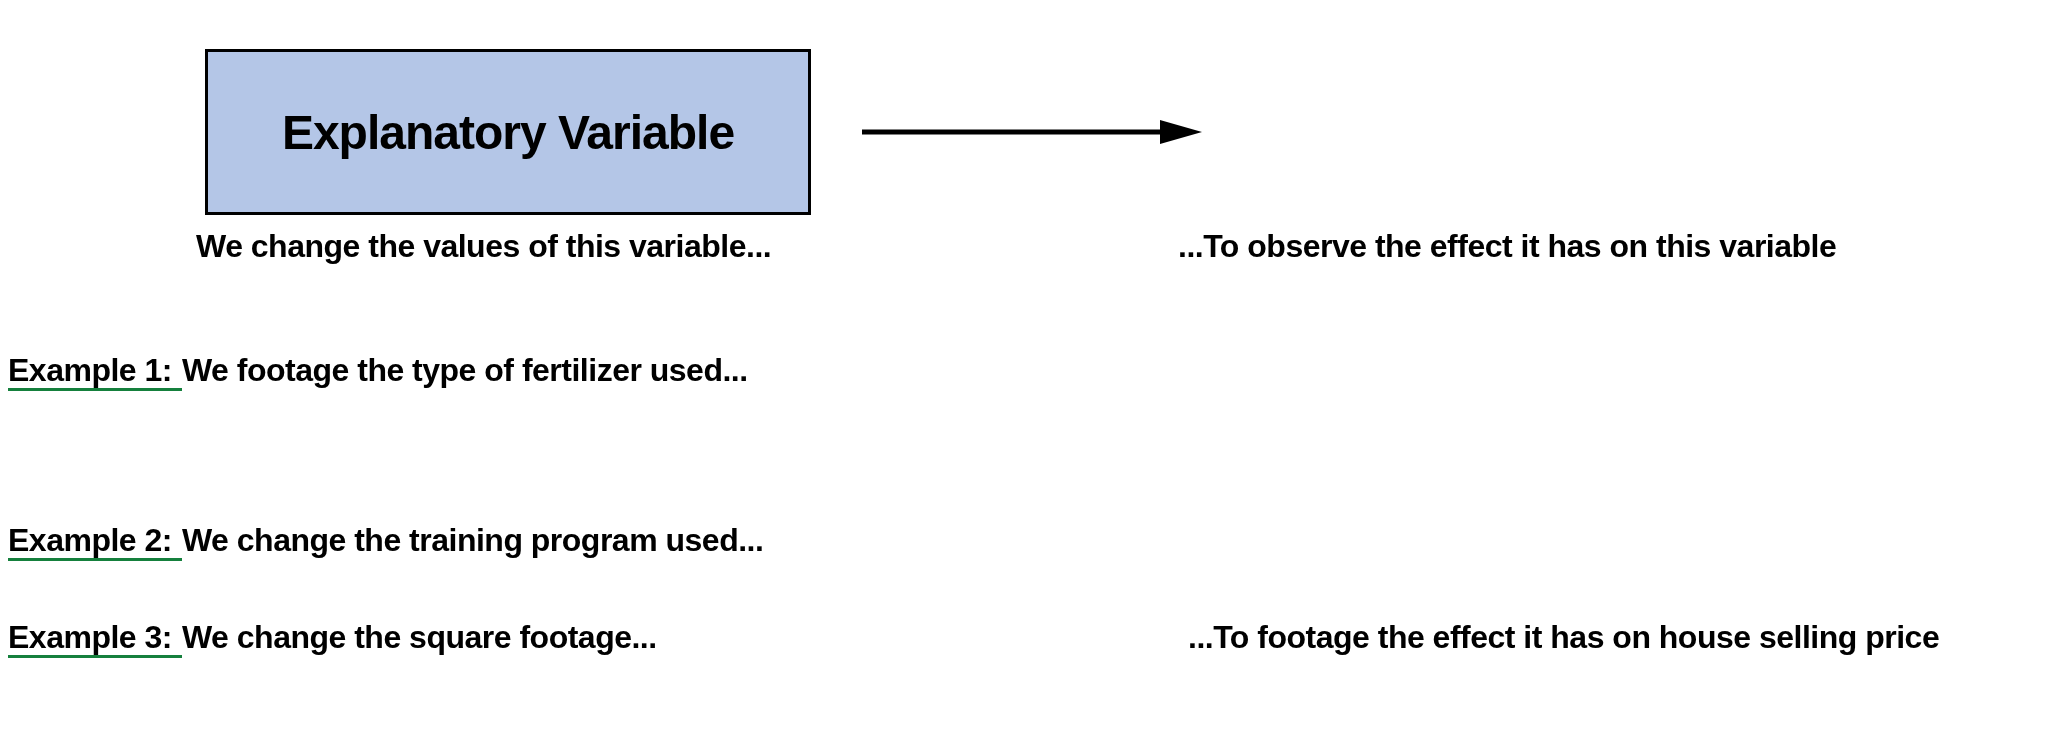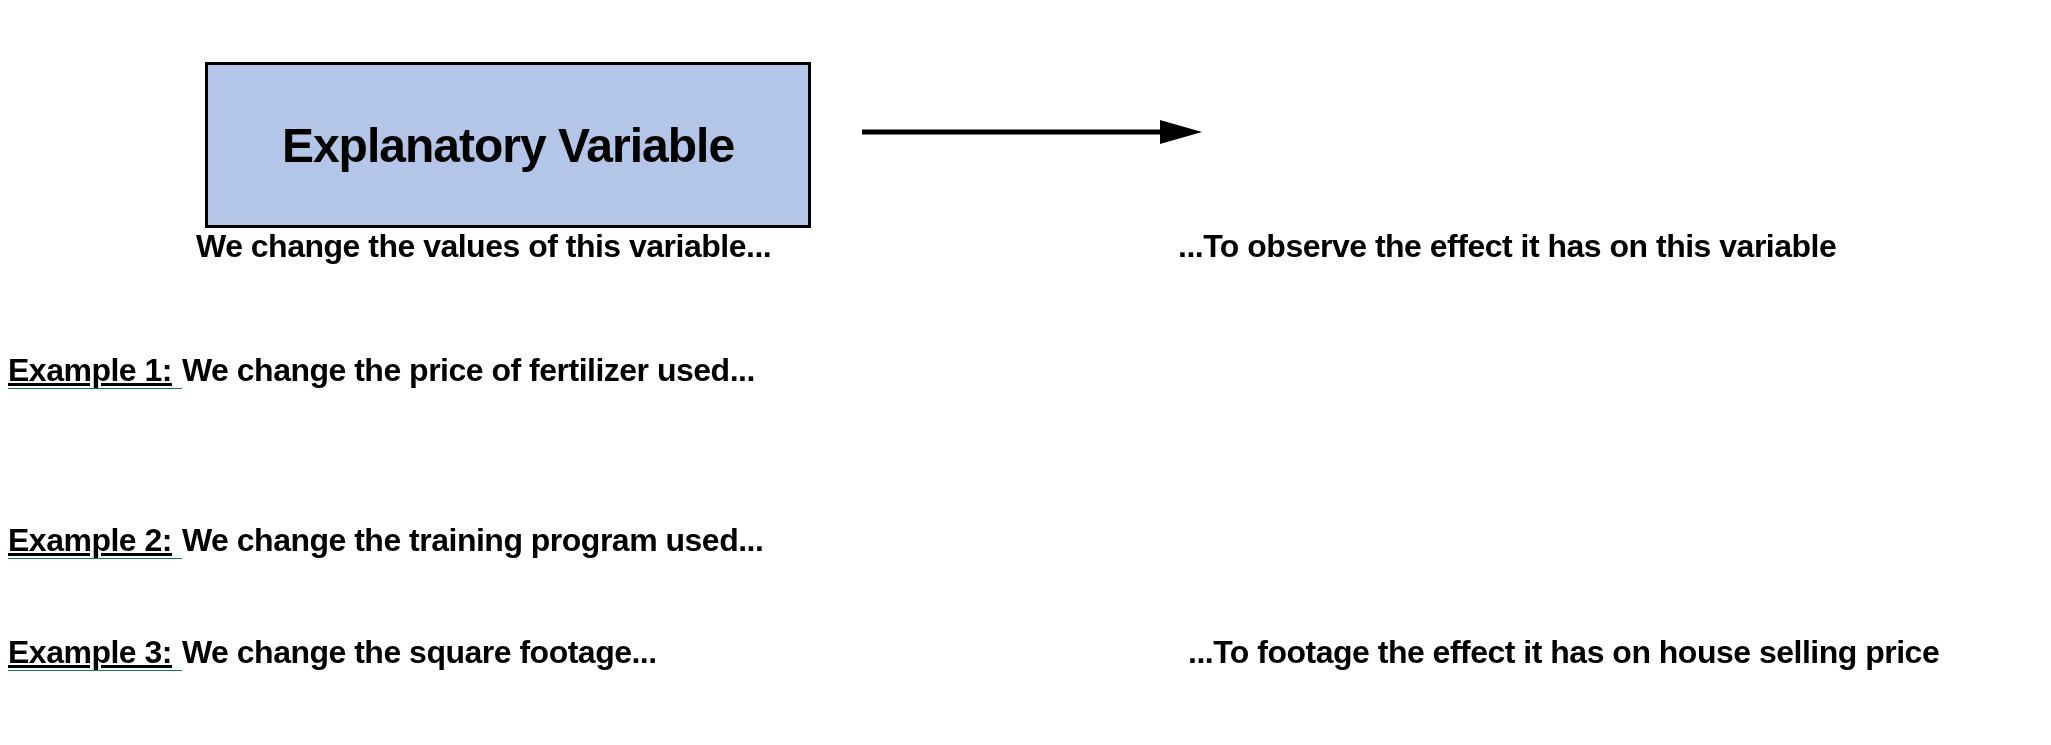--- a/index.html
+++ b/index.html
@@ -26,21 +26,20 @@
     font-size: 48px;
     letter-spacing: -1px;
     box-sizing: border-box;
   }
   .box-explanatory {
     left: 205px;
     top: 49px;
     width: 606px;
     height: 166px;
     background: #B4C6E7;
-    margin-top: 13px;
   }
   .box-response {
     left: 1266px;
     top: 46px;
     width: 608px;
     height: 167px;
     background: #F8CBAD;
   }
   .arrow-svg {
     position: absolute;
@@ -53,27 +52,26 @@
     position: absolute;
     font-size: 32px;
     letter-spacing: -0.5px;
     white-space: nowrap;
     line-height: 38px;
   }
   .caption-left  { left: 196px;  top: 227px; }
   .caption-right { left: 1178px; top: 227px; }
   .row-1 { top: 351px; }
   .row-2 { top: 521px; }
-  .row-3 { top: 633px; }
+  .row-3 { top: 618px; }
   .example-cause  { left: 8px; }
   .example-effect { left: 1188px; }
   .example-label {
-    border-bottom: 1px solid #15803d;
+    border-bottom: 3px solid #15803d;
     padding-right: 10px;
-    text-decoration: underline;
   }
 </style>
 </head>
 <body>
 
 <div class="canvas">
 
   <div class="var-box box-explanatory" style="background: rgb(180, 198, 231);">
     <span>Explanatory Variable</span>
   </div>
@@ -81,20 +79,20 @@
   <svg class="arrow-svg" viewBox="0 0 355 40" xmlns="http://www.w3.org/2000/svg">
     <line x1="7" y1="20" x2="312" y2="20" stroke="#000000" stroke-width="5"></line>
     <polygon points="305,8 305,32 347,20" fill="#000000"></polygon>
   </svg>
 
 
   <div class="caption caption-right">...To observe the effect it has on this variable</div>
 
   <div class="caption caption-left">We change the values of this variable...</div>
 
-  <div class="example-cause row-1"><span class="example-label">Example 1:</span><span>We change the price of fertilizer used...</span></div>
+  <div class="example-cause row-1"><span class="example-label">Example 1:</span><span>We footage the type of fertilizer used...</span></div>
 
   <div class="example-cause row-2"><span class="example-label">Example 2:</span><span>We change the training program used...</span></div>
 
   <div class="example-cause row-3"><span class="example-label">Example 3:</span><span>We change the square footage...</span></div>
   <div class="example-effect row-3">...To footage the effect it has on house selling price</div>
 
 </div>
 
 </body></html>

